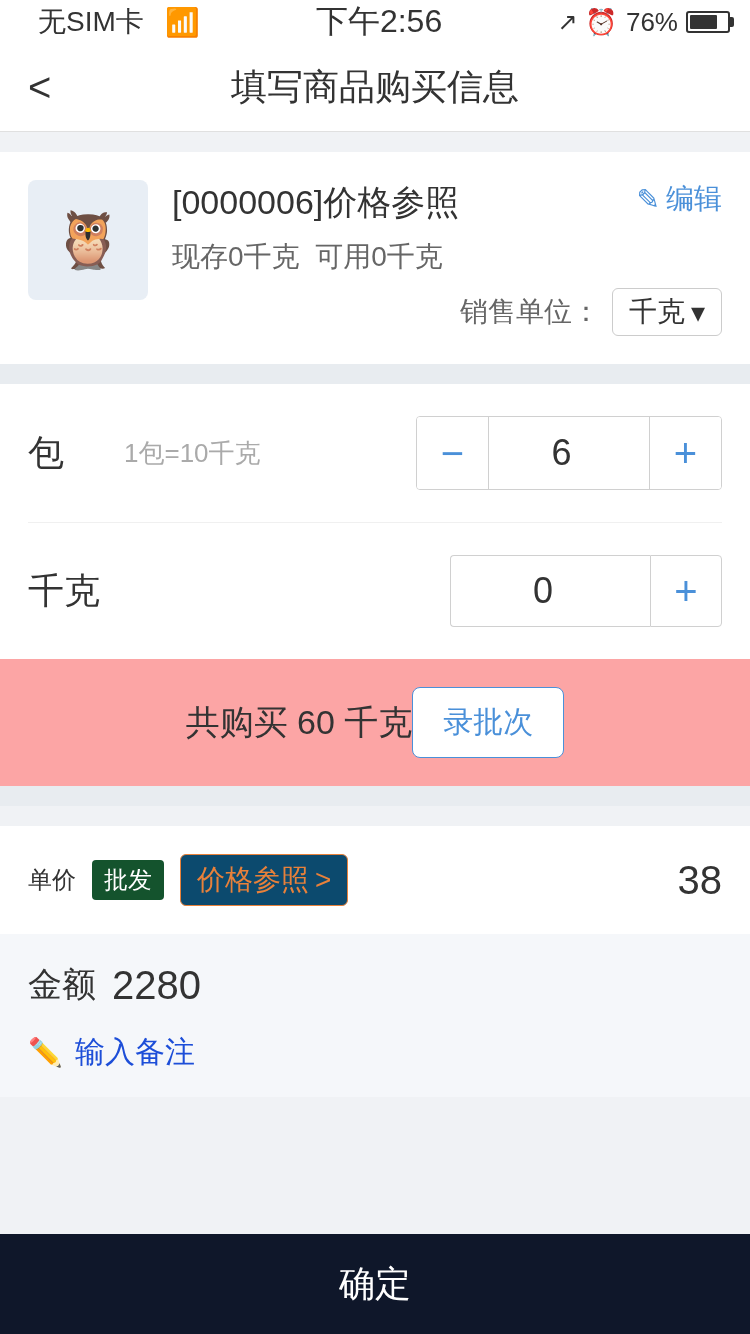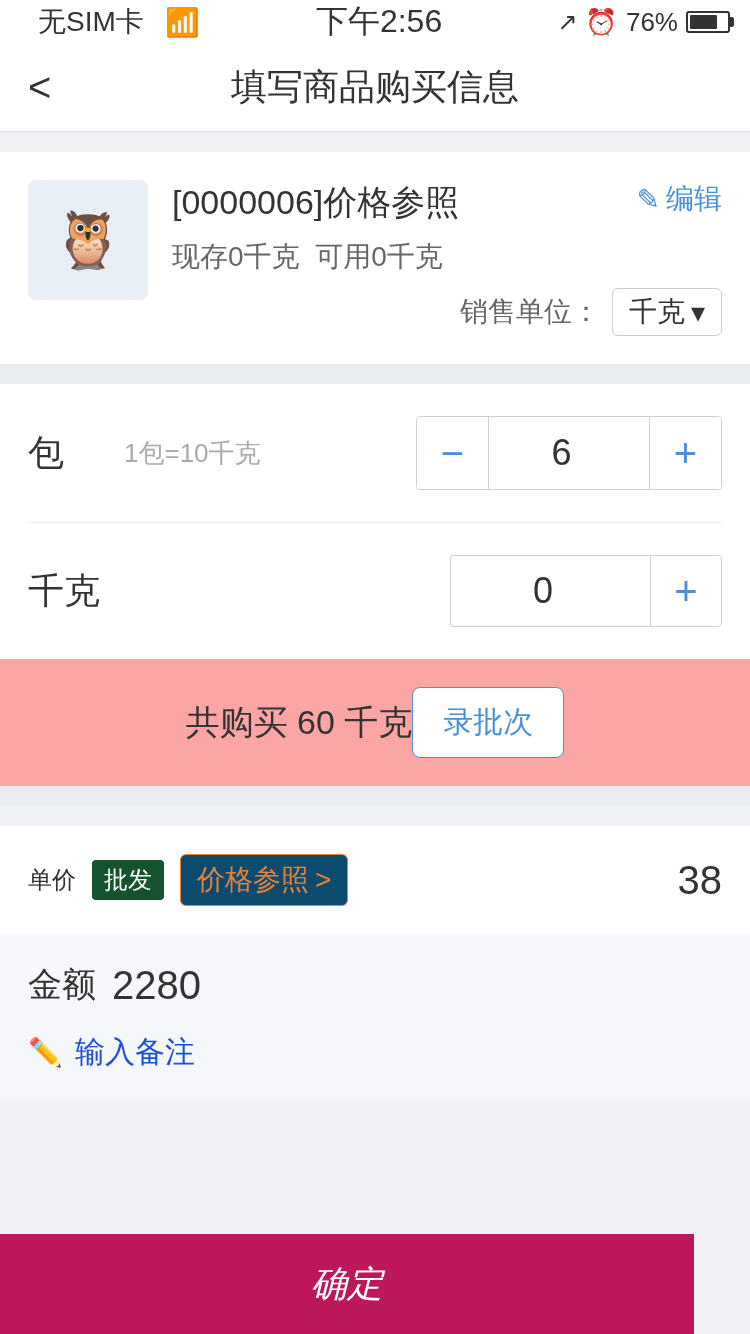--- a/index.html
+++ b/index.html
@@ -337,31 +337,30 @@
       background: #f0f2f5;
       flex: 1;
       min-height: 300px;
     }
 
     
     .confirm-btn {
       position: fixed;
       bottom: 0;
       left: 0;
-      width: 694px;
+      width: 750px;
       height: 100px;
-      background: #be185d;
+      background: #0f172a;
       color: #fff;
       font-size: 36px;
       border: none;
       cursor: pointer;
       display: flex;
       align-items: center;
       justify-content: center;
-      font-style: italic;
     }
   </style>
 </head>
 <body>
 
 <div class="status-bar">
   <div class="status-left">
     <span>无SIM卡</span>
     <span>📶</span>
   </div>

